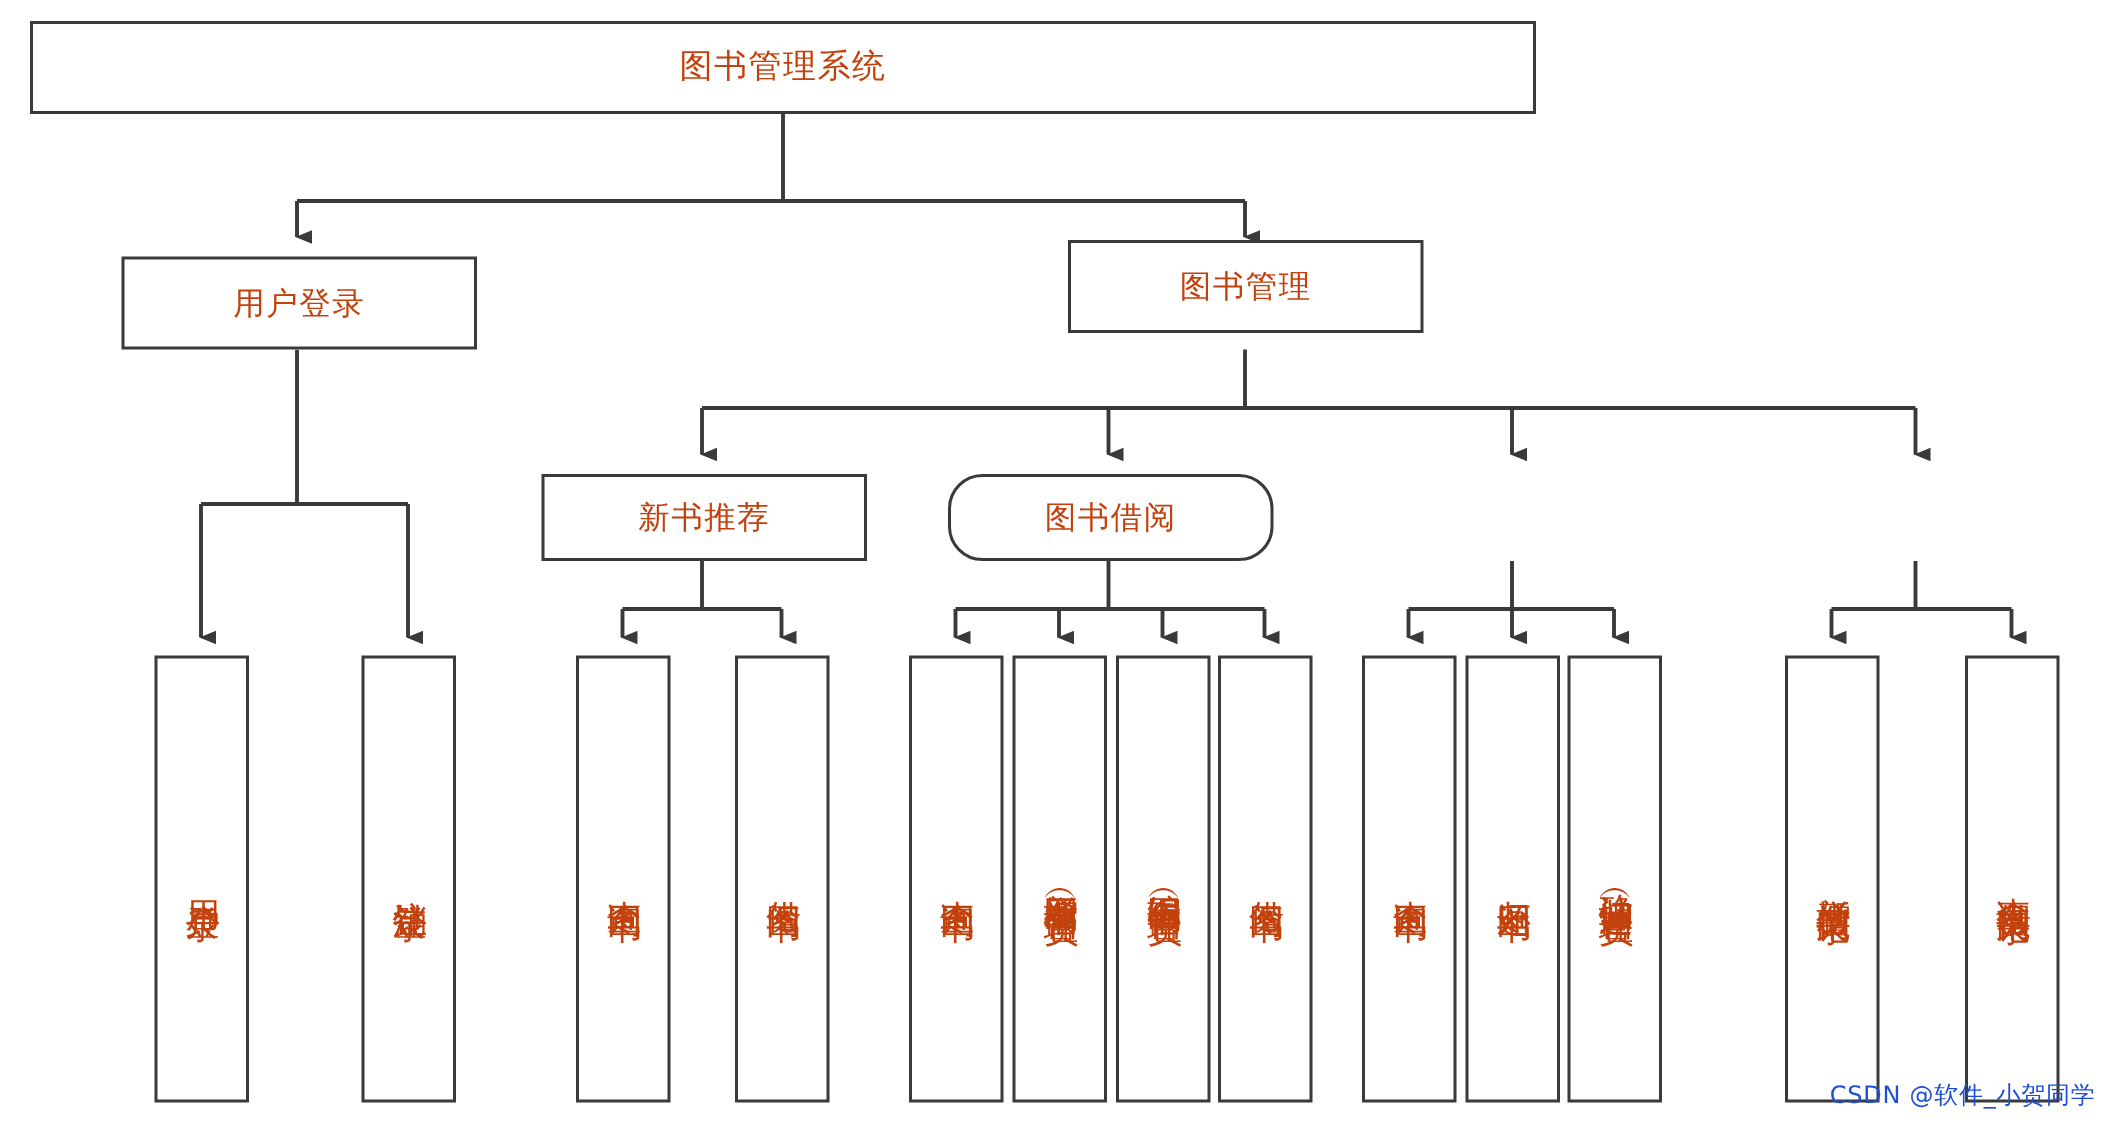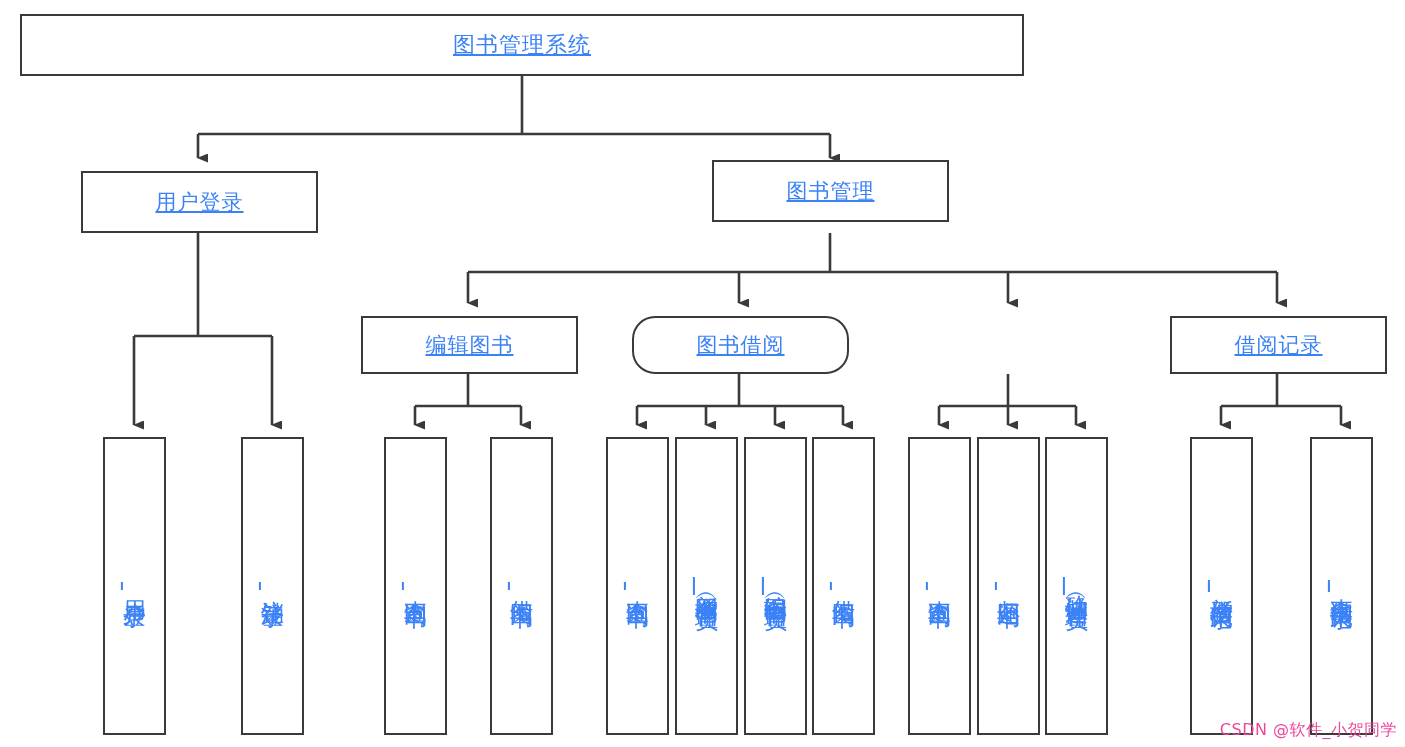--- a/index.html
+++ b/index.html
@@ -27,22 +27,21 @@
     pointer-events: none;
   }
   .node {
     position: absolute;
     box-sizing: border-box;
     background: #ffffff;
     border: 2px solid #3a3a3a;
     display: flex;
     align-items: center;
     justify-content: center;
-    color: #3b82f6;
-    text-decoration: underline;
+    color: #c2410c;
   }
   .node .label {
     display: block;
     text-align: center;
     line-height: 1.18;
   }
   
   .node.horiz .label {
     font-size: 21px;
     letter-spacing: 1px;
@@ -64,21 +63,21 @@
     line-height: 1.08;
     letter-spacing: 2px;
     white-space: nowrap;
     max-height: 100%;
   }
   #watermark {
     position: absolute;
     right: 8px;
     bottom: 6px;
     font-size: 16px;
-    color: #ec4899;
+    color: #1d4ed8;
     letter-spacing: 0.5px;
     white-space: nowrap;
     user-select: none;
   }
 </style>
 </head>
 <body>
 
 <div id="canvas">
 
@@ -137,28 +136,25 @@
   </div>
 
   <div class="node horiz" style="left:81px; top:171px; width:237px; height:62px;">
     <span class="label">用户登录</span>
   </div>
   <div class="node horiz" style="left:712px; top:160px; width:237px; height:62px;">
     <span class="label">图书管理</span>
   </div>
 
   <div class="node horiz" style="left:361px; top:316px; width:217px; height:58px;">
-    <span class="label">编辑图书</span>
+    <span class="label">新书推荐</span>
   </div>
   <div class="node horiz" style="left:632px; top:316px; width:217px; height:58px;border-radius:23px;">
     <span class="label">图书借阅</span>
   </div>
-  <div class="node horiz" style="left:1170px; top:316px; width:217px; height:58px;">
-    <span class="label">借阅记录</span>
-  </div>
 
   <div class="node vert" style="left:103px; top:437px; width:63px; height:298px;">
     <span class="label">用户登录</span>
   </div>
   <div class="node vert" style="left:241px; top:437px; width:63px; height:298px;">
     <span class="label">注销登录</span>
   </div>
 
   <div class="node vert" style="left:384px; top:437px; width:63px; height:298px;">
     <span class="label">查询图书</span>

